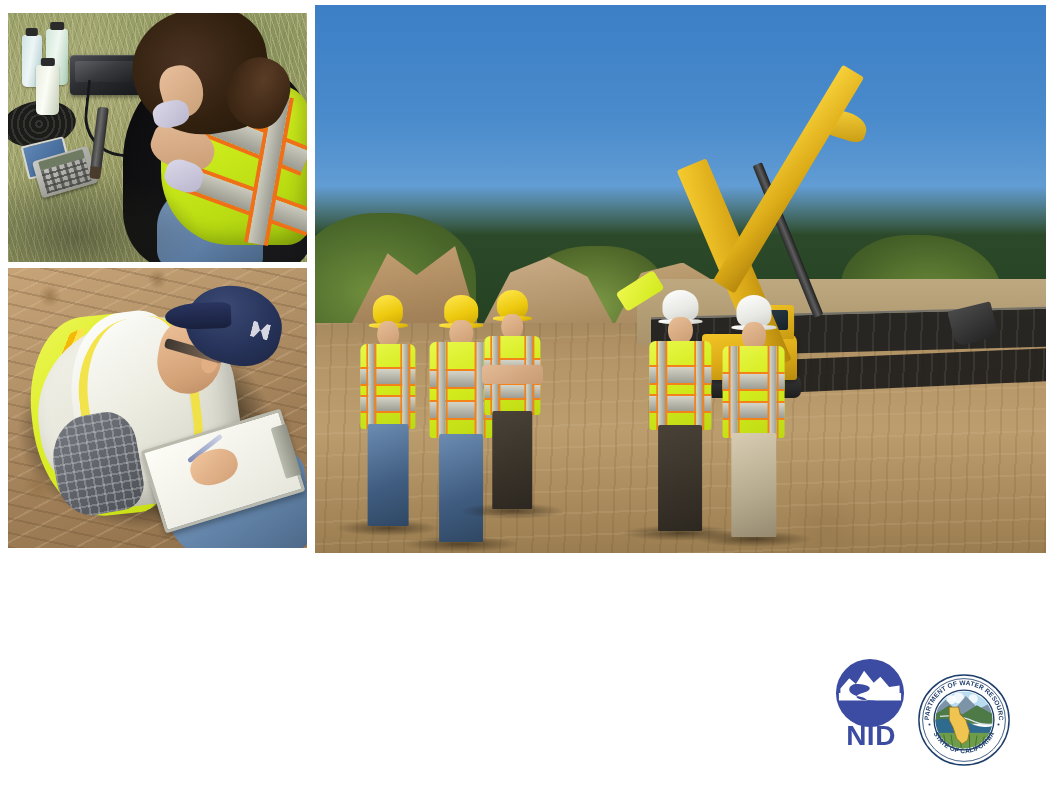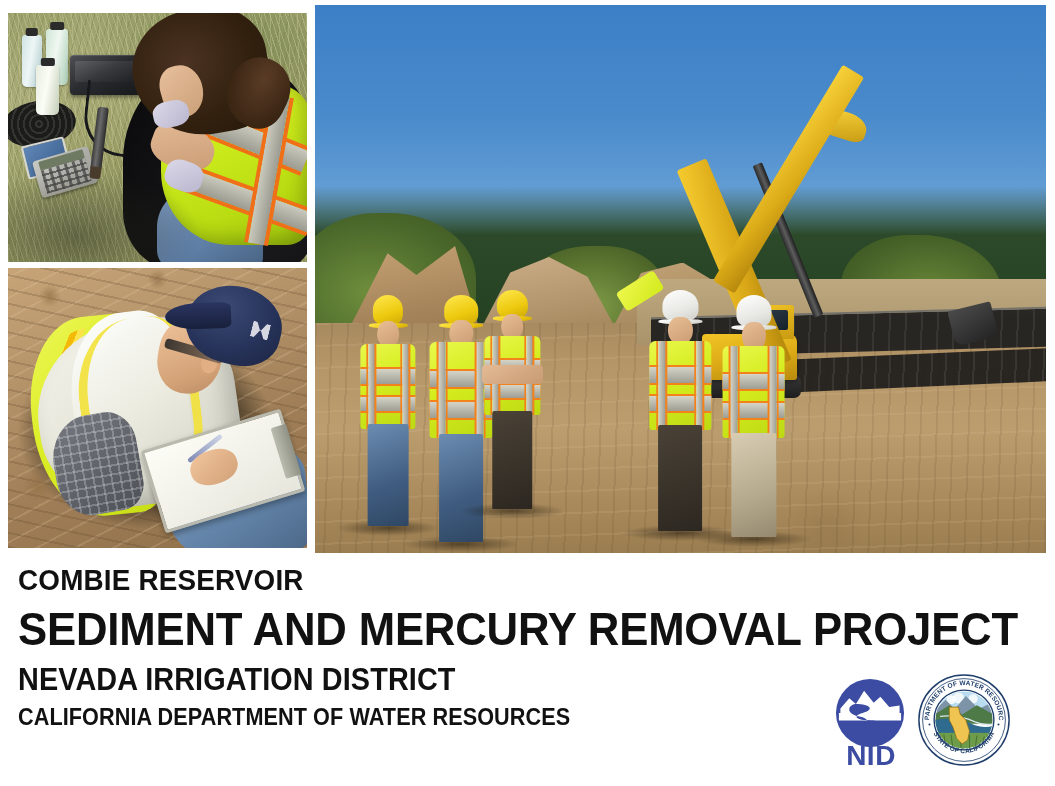--- a/index.html
+++ b/index.html
@@ -553,21 +553,21 @@
     transform: scaleX(.93); transform-origin: left center;
     margin-bottom: 11px;
   }
   #line-dept {
     font-size: 23px; font-weight: 700; letter-spacing: .1px;
     transform: scaleX(.94); transform-origin: left center;
   }
 
   
   #logo-nid {
-    position: absolute; left: 827px; top: 676px; width: 88px; height: 96px;
+    position: absolute; left: 827px; top: 656px; width: 88px; height: 96px;
   }
   #nid-mark { position: absolute; left: 6px; top: 0; width: 74px; height: 74px; }
   #nid-text {
     position: absolute; left: 0; top: 66px; width: 88px;
     text-align: center; color: #3b4ca2;
     font-size: 28px; font-weight: 700; letter-spacing: .5px; line-height: 1;
   }
   #logo-dwr {
     position: absolute; left: 918px; top: 674px; width: 92px; height: 92px;
   }
@@ -756,26 +756,20 @@
       <span class="vest" style="top:21%; width:86%; height:38%;">
         <span class="band b1"></span>
         <span class="band b2"></span>
         <span class="vbandL"></span>
         <span class="vbandR"></span>
       </span>
       <span class="legs khaki" style="top:57%; width:62%; height:43%;"></span>
     </div>
   </div>
 
-  <div id="title-block">
-    <div class="t-line" id="line-eyebrow">COMBIE RESERVOIR</div>
-    <div class="t-line" id="line-title">SEDIMENT AND MERCURY REMOVAL PROJECT</div>
-    <div class="t-line" id="line-agency">NEVADA IRRIGATION DISTRICT</div>
-    <div class="t-line" id="line-dept">CALIFORNIA DEPARTMENT OF WATER RESOURCES</div>
-  </div>
 
   <div id="logo-nid">
     <svg id="nid-mark" viewBox="0 0 100 100">
       <circle cx="50" cy="50" r="46" fill="#3b4ca2"></circle>
 
       <path d="M10 44 L22 30 L31 38 L42 20 L55 36 L64 28 L76 42 L90 40
                L90 56 L10 56 Z" fill="#ffffff"></path>
       <path d="M8 50 L92 50 L92 60 L8 60 Z" fill="#ffffff"></path>
 
       <path d="M30 38 C 52 38, 56 46, 40 50 C 26 54, 30 60, 52 60

